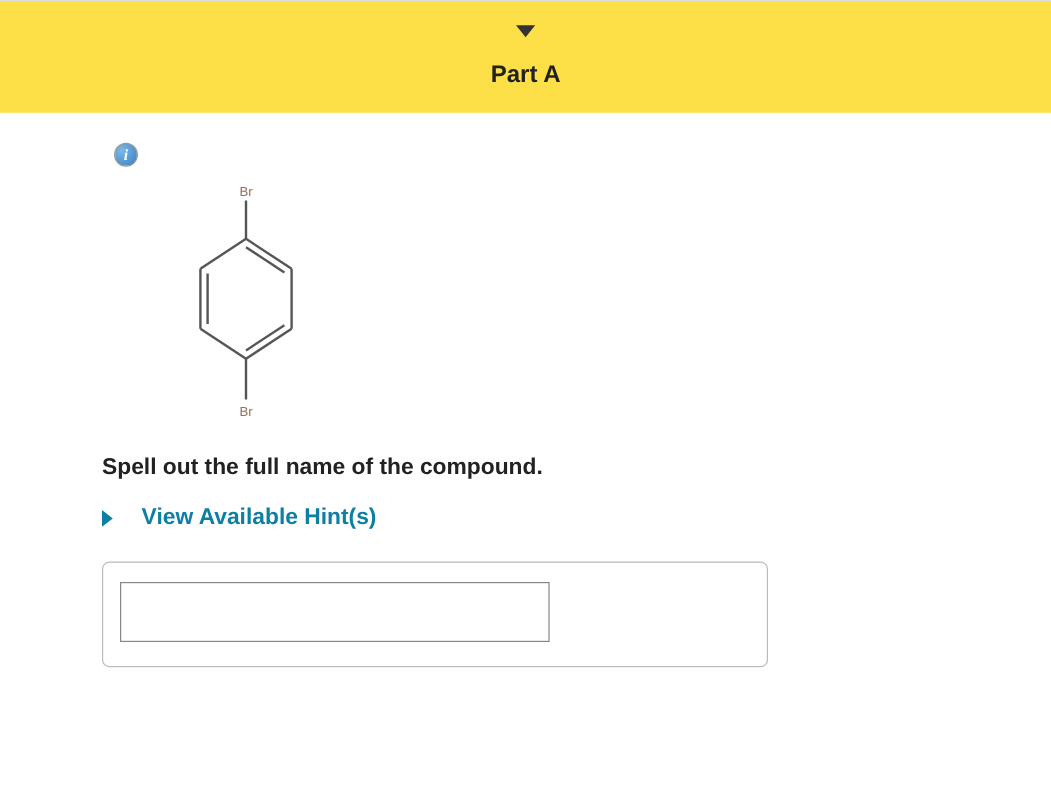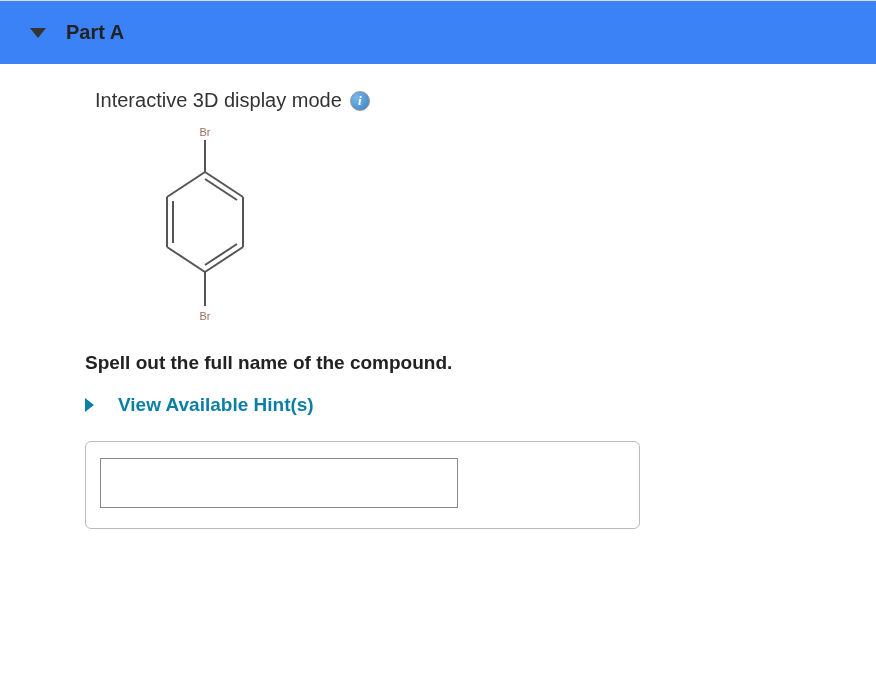--- a/index.html
+++ b/index.html
@@ -8,26 +8,27 @@
       padding: 0;
     }
     body {
       font-family: Arial, Helvetica, sans-serif;
       font-size: 18px;
       color: #333;
       background: #fff;
       width: 876px;
     }
     .part-header {
-      background: #3b82f6;
+      background: #fde047;
       border-top: 1px solid #ddd;
       padding: 20px 30px;
       display: flex;
       align-items: center;
       gap: 20px;
+      flex-direction: column;
     }
     .collapse-caret {
       width: 0;
       height: 0;
       border-left: 8px solid transparent;
       border-right: 8px solid transparent;
       border-top: 10px solid #333;
     }
     .part-title {
       font-weight: bold;
@@ -110,21 +111,20 @@
 <body>
 
 <div class="part-header">
   <span class="collapse-caret"></span>
   <span class="part-title">Part A</span>
 </div>
 
 <div class="content">
 
   <div class="mode-row">
-    <span>Interactive 3D display mode</span>
     <span class="info-icon">i</span>
   </div>
 
   <div class="molecule">
     <svg viewBox="0 0 140 200" width="140" height="200">
 
       <text x="70" y="14" text-anchor="middle" font-size="11" fill="#9a6e5a" font-family="Arial">Br</text>
       <text x="70" y="198" text-anchor="middle" font-size="11" fill="#9a6e5a" font-family="Arial">Br</text>
 
       <line x1="70" y1="18" x2="70" y2="50" stroke="#555" stroke-width="2"></line>

